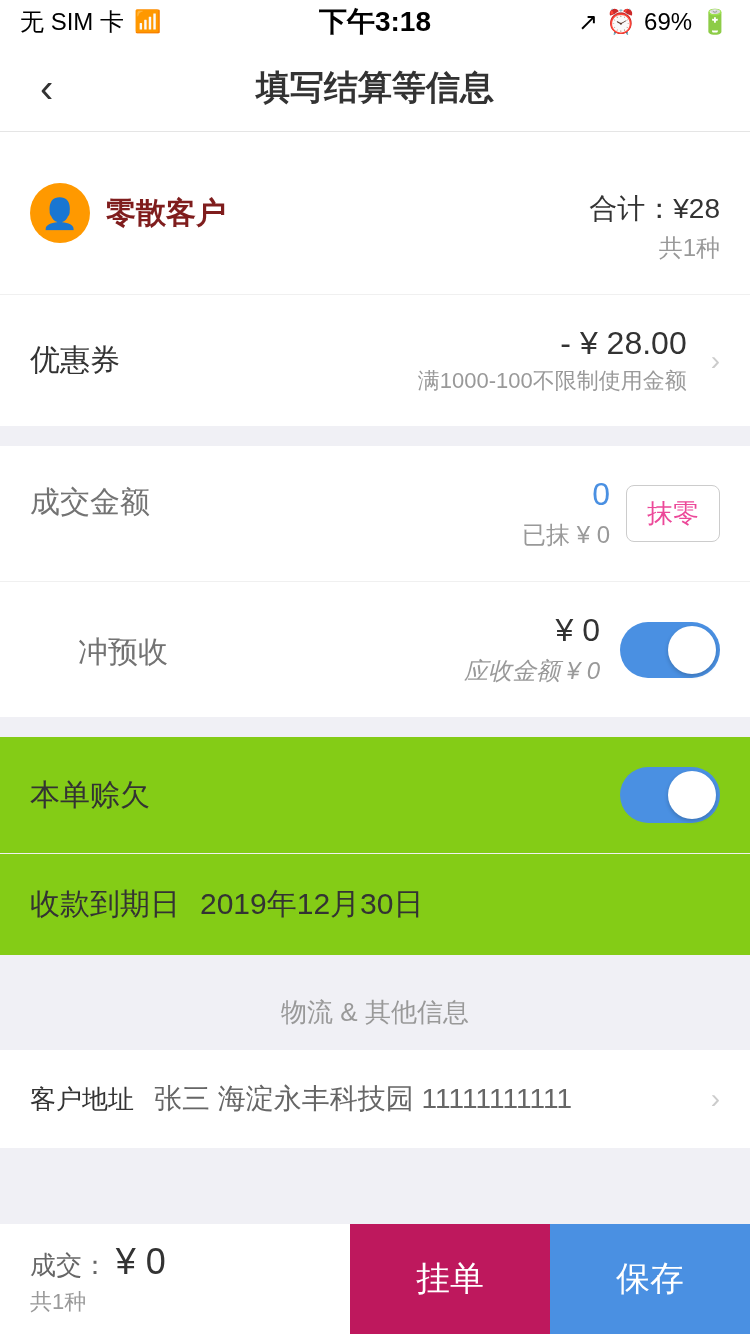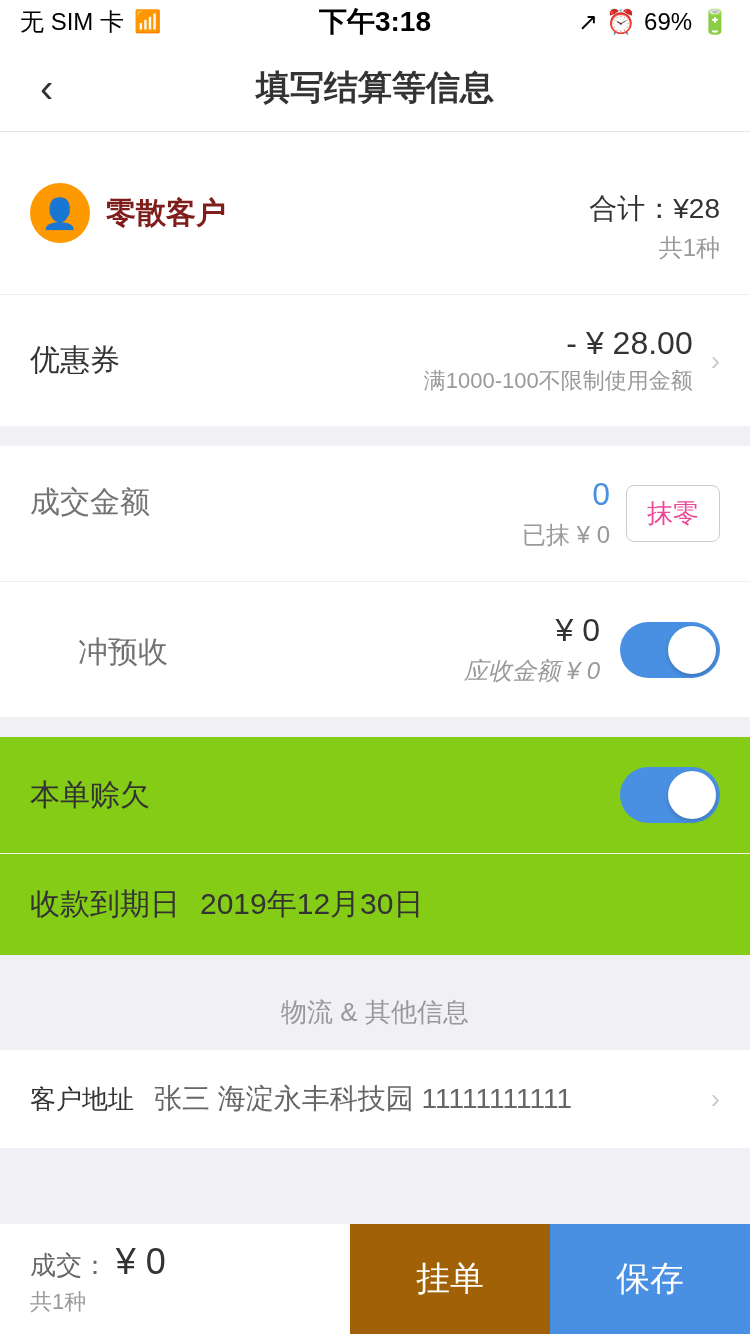--- a/index.html
+++ b/index.html
@@ -136,21 +136,21 @@
       justify-content: space-between;
       border-top: 1px solid #f0f0f0;
     }
     .coupon-label {
       font-size: 30px;
       color: #333;
     }
     .coupon-right {
       display: flex;
       align-items: center;
-      gap: 18px;
+      gap: 24px;
     }
     .coupon-value {
       text-align: right;
     }
     .coupon-amount {
       font-size: 32px;
       color: #333;
       font-weight: 500;
     }
     .coupon-desc {
@@ -353,21 +353,21 @@
       font-weight: 500;
     }
     .bottom-count {
       font-size: 22px;
       color: #999;
       margin-top: 4px;
     }
     .hang-btn {
       width: 200px;
       height: 110px;
-      background: #a16207;
+      background: #be185d;
       display: flex;
       align-items: center;
       justify-content: center;
       font-size: 34px;
       color: #fff;
       cursor: pointer;
     }
     .save-btn {
       width: 200px;
       height: 110px;

